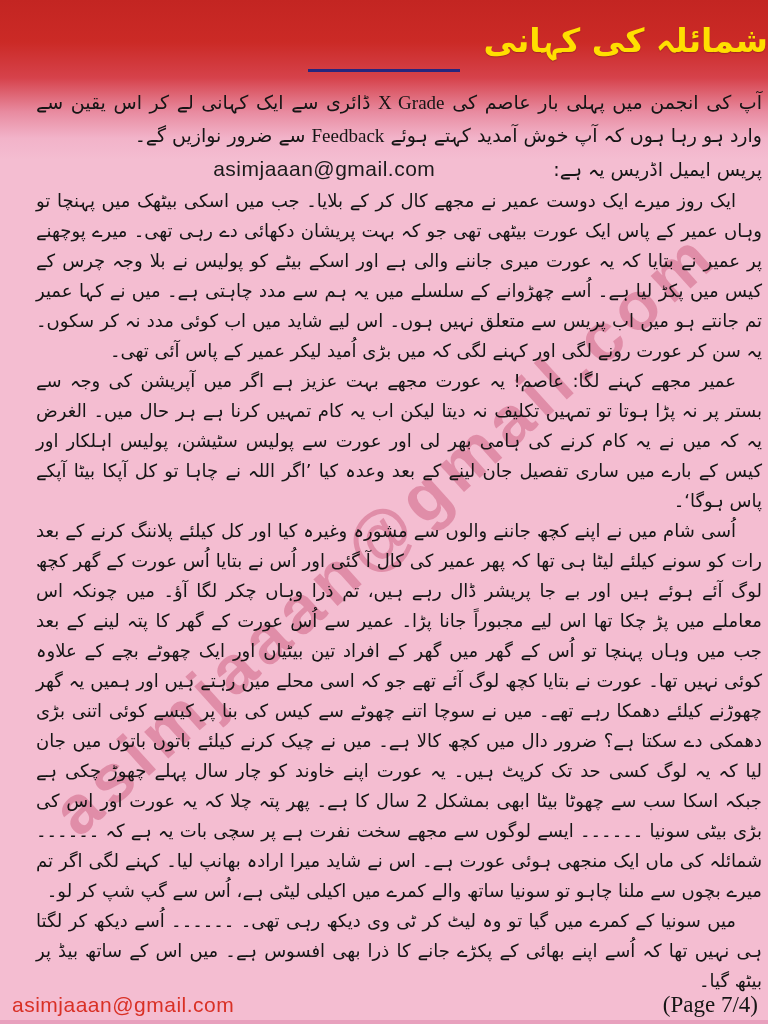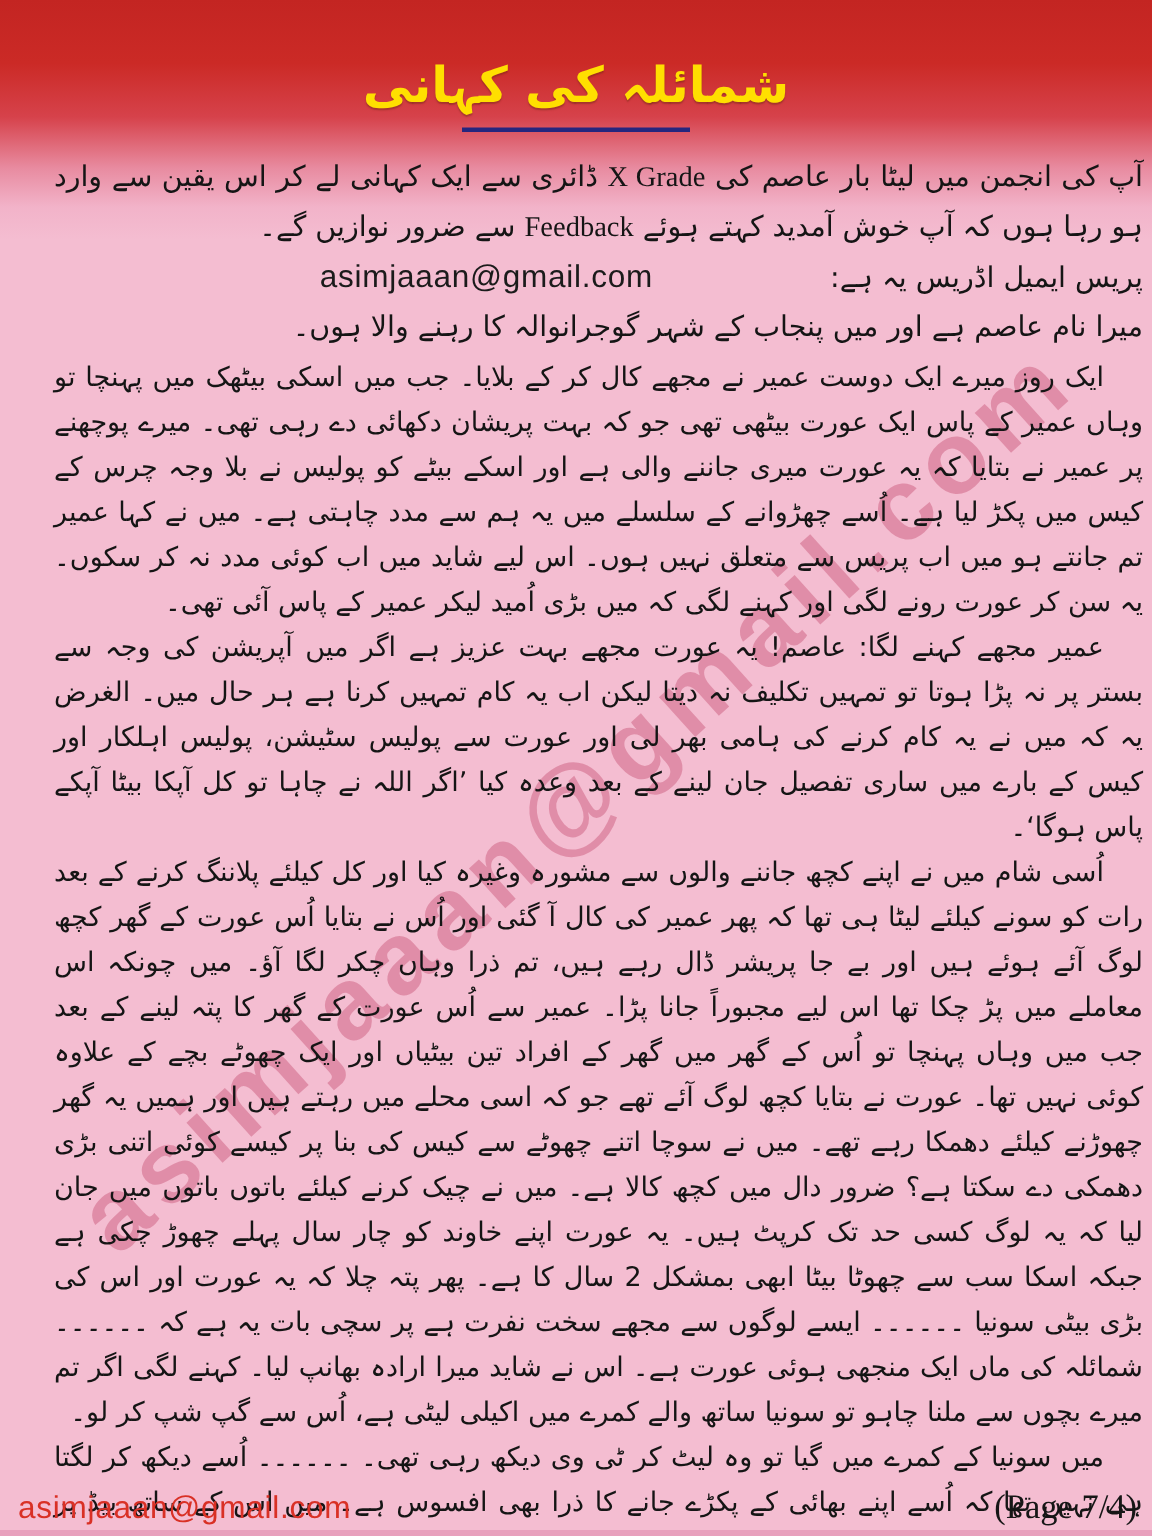--- a/index.html
+++ b/index.html
@@ -15,21 +15,21 @@
     color:#151515;
   }
   .watermark {
     position:absolute; left:50%; top:52%;
     transform:translate(-50%,-50%) rotate(-42deg);
     font-family:"Liberation Sans", sans-serif;
     font-size:68px; letter-spacing:7px; font-weight:bold;
     color:rgba(185,45,85,0.33);
     white-space:nowrap; z-index:1; pointer-events:none;
   }
-  .header { position:relative; z-index:2; text-align:center; padding-top:35px; }
+  .header { position:relative; z-index:2; text-align:right; padding-top:19px; }
   .title {
     display:inline-block;
     color:#ffdf00; font-size:33px; font-weight:bold;
     text-shadow:0 1px 1px rgba(110,40,20,.45);
     line-height:1.35;
   }
   .title-underline { width:152px; height:3px; background:#26267e; margin:5px auto 0; }
 
   .content {
     position:relative; z-index:2;
@@ -83,28 +83,27 @@
   <div class="watermark">asimjaaan@gmail.com</div>
 
   <div class="header">
     <div class="title">شمائلہ کی کہانی</div>
     <div class="title-underline"></div>
   </div>
 
   <div class="content">
 
 
-    <p class="intro-para"><span>آپ کی انجمن میں لیٹا بار عاصم کی </span><span class="latin">X Grade</span><span> ڈائری سے ایک کہانی لے کر اس یقین سے وارد ہو رہا ہوں کہ آپ خوش آمدید کہتے ہوئے </span><span class="latin">Feedback</span><span> سے ضرور نوازیں گے۔</span></p>
+    <p class="intro-para"><span>آپ کی انجمن میں پہلی بار عاصم کی </span><span class="latin">X Grade</span><span> ڈائری سے ایک کہانی لے کر اس یقین سے وارد ہو رہا ہوں کہ آپ خوش آمدید کہتے ہوئے </span><span class="latin">Feedback</span><span> سے ضرور نوازیں گے۔</span></p>
 
     <div class="email-row">
       <span>پریس ایمیل اڈریس یہ ہے:</span>
       <span class="email-value">asimjaaan@gmail.com</span>
     </div>
 
-    <p class="name-line">میرا نام عاصم ہے اور میں پنجاب کے شہر گوجرانوالہ کا رہنے والا ہوں۔</p>
 
     <p class="story-para">ایک روز میرے ایک دوست عمیر نے مجھے کال کر کے بلایا۔ جب میں اسکی بیٹھک میں پہنچا تو وہاں عمیر کے پاس ایک عورت بیٹھی تھی جو کہ بہت پریشان دکھائی دے رہی تھی۔ میرے پوچھنے پر عمیر نے بتایا کہ یہ عورت میری جاننے والی ہے اور اسکے بیٹے کو پولیس نے بلا وجہ چرس کے کیس میں پکڑ لیا ہے۔ اُسے چھڑوانے کے سلسلے میں یہ ہم سے مدد چاہتی ہے۔ میں نے کہا عمیر تم جانتے ہو میں اب پریس سے متعلق نہیں ہوں۔ اس لیے شاید میں اب کوئی مدد نہ کر سکوں۔ یہ سن کر عورت رونے لگی اور کہنے لگی کہ میں بڑی اُمید لیکر عمیر کے پاس آئی تھی۔</p>
     <p class="story-para">عمیر مجھے کہنے لگا: عاصم! یہ عورت مجھے بہت عزیز ہے اگر میں آپریشن کی وجہ سے بستر پر نہ پڑا ہوتا تو تمہیں تکلیف نہ دیتا لیکن اب یہ کام تمہیں کرنا ہے ہر حال میں۔ الغرض یہ کہ میں نے یہ کام کرنے کی ہامی بھر لی اور عورت سے پولیس سٹیشن، پولیس اہلکار اور کیس کے بارے میں ساری تفصیل جان لینے کے بعد وعدہ کیا ’اگر اللہ نے چاہا تو کل آپکا بیٹا آپکے پاس ہوگا‘۔</p>
     <p class="story-para">اُسی شام میں نے اپنے کچھ جاننے والوں سے مشورہ وغیرہ کیا اور کل کیلئے پلاننگ کرنے کے بعد رات کو سونے کیلئے لیٹا ہی تھا کہ پھر عمیر کی کال آ گئی اور اُس نے بتایا اُس عورت کے گھر کچھ لوگ آئے ہوئے ہیں اور بے جا پریشر ڈال رہے ہیں، تم ذرا وہاں چکر لگا آؤ۔ میں چونکہ اس معاملے میں پڑ چکا تھا اس لیے مجبوراً جانا پڑا۔ عمیر سے اُس عورت کے گھر کا پتہ لینے کے بعد جب میں وہاں پہنچا تو اُس کے گھر میں گھر کے افراد تین بیٹیاں اور ایک چھوٹے بچے کے علاوہ کوئی نہیں تھا۔ عورت نے بتایا کچھ لوگ آئے تھے جو کہ اسی محلے میں رہتے ہیں اور ہمیں یہ گھر چھوڑنے کیلئے دھمکا رہے تھے۔ میں نے سوچا اتنے چھوٹے سے کیس کی بنا پر کیسے کوئی اتنی بڑی دھمکی دے سکتا ہے؟ ضرور دال میں کچھ کالا ہے۔ میں نے چیک کرنے کیلئے باتوں باتوں میں جان لیا کہ یہ لوگ کسی حد تک کرپٹ ہیں۔ یہ عورت اپنے خاوند کو چار سال پہلے چھوڑ چکی ہے جبکہ اسکا سب سے چھوٹا بیٹا ابھی بمشکل 2 سال کا ہے۔ پھر پتہ چلا کہ یہ عورت اور اس کی بڑی بیٹی سونیا ۔۔۔۔۔۔ ایسے لوگوں سے مجھے سخت نفرت ہے پر سچی بات یہ ہے کہ ۔۔۔۔۔۔ شمائلہ کی ماں ایک منجھی ہوئی عورت ہے۔ اس نے شاید میرا ارادہ بھانپ لیا۔ کہنے لگی اگر تم میرے بچوں سے ملنا چاہو تو سونیا ساتھ والے کمرے میں اکیلی لیٹی ہے، اُس سے گپ شپ کر لو۔</p>
     <p class="story-para">میں سونیا کے کمرے میں گیا تو وہ لیٹ کر ٹی وی دیکھ رہی تھی۔ ۔۔۔۔۔۔ اُسے دیکھ کر لگتا ہی نہیں تھا کہ اُسے اپنے بھائی کے پکڑے جانے کا ذرا بھی افسوس ہے۔ میں اس کے ساتھ بیڈ پر بیٹھ گیا۔</p>
 
   </div>
 
   <div class="footer">
     <span class="footer-email">asimjaaan@gmail.com</span>

